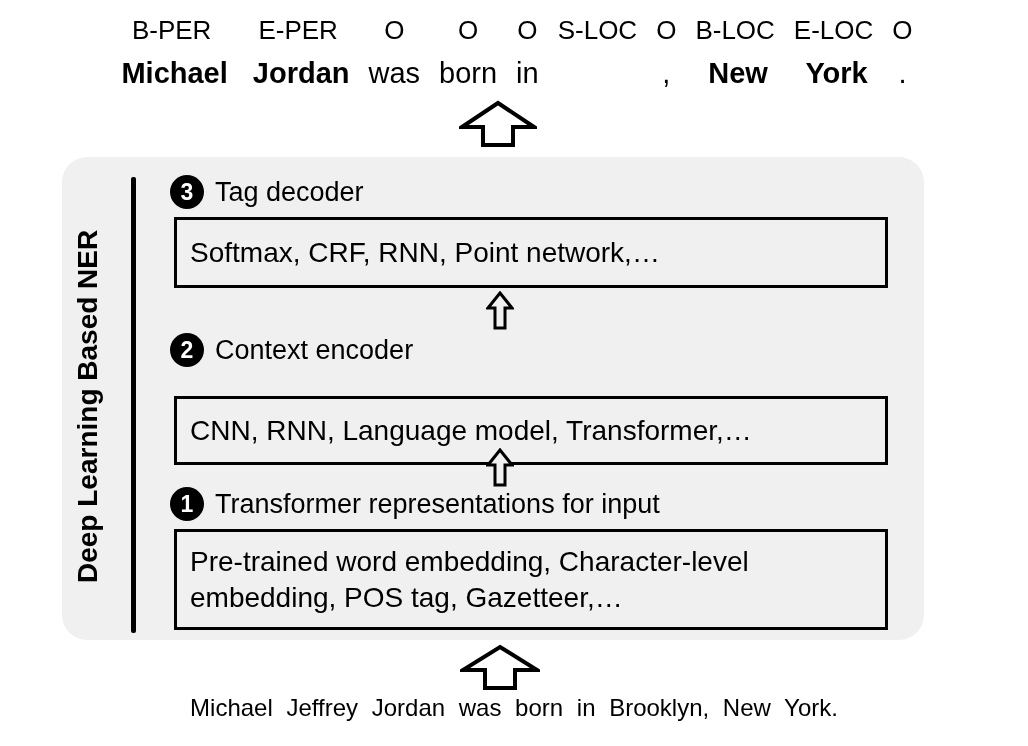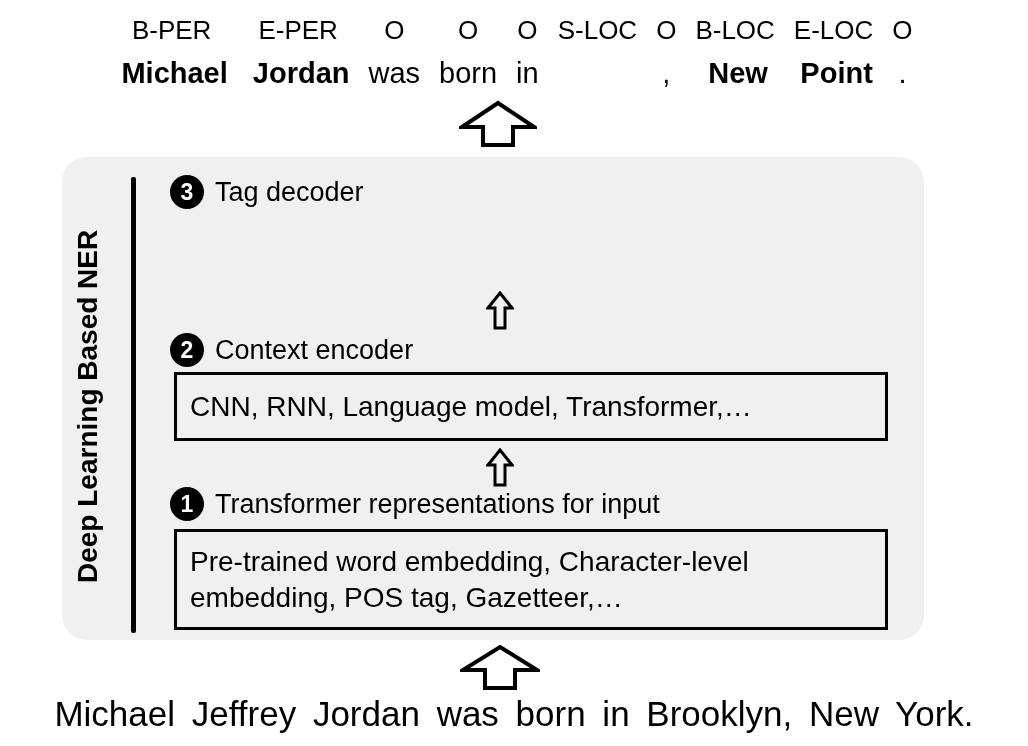--- a/index.html
+++ b/index.html
@@ -53,36 +53,36 @@
   }
   .sec-title{font-size:27px;font-weight:normal;white-space:nowrap;}
 
   .sec-box{
     position:absolute;left:174px;width:714px;
     background:#f0f0f0;border:3px solid #000;box-sizing:border-box;
     display:flex;align-items:center;
     padding:0 13px;font-size:28px;line-height:1.28;
   }
   #box-3{top:217px;height:71px;}
-  #box-2{top:372px;height:69px;}
+  #box-2{top:396px;height:69px;}
   #box-1{top:529px;height:101px;}
 
   #head-3{top:175px;}
   #head-2{top:333px;}
   #head-1{top:487px;}
 
   #arrow-top{left:459px;top:100px;}
   #arrow-mid-1{left:486px;top:291px;}
   #arrow-mid-2{left:486px;top:448px;}
   #arrow-bottom{left:460px;top:644px;}
 
   
   .bottom-sentence{
     position:absolute;left:0;right:0;top:694px;
-    text-align:center;font-size:35px;word-spacing:7px;white-space:nowrap;
+    text-align:center;font-size:24px;word-spacing:7px;white-space:nowrap;
   }
 </style>
 </head>
 <body>
 
 <div class="canvas">
 
   <div class="token-row">
     <div class="token-col">
       <span class="tok-tag">B-PER</span>
@@ -110,21 +110,21 @@
     <div class="token-col">
       <span class="tok-tag">O</span>
       <span class="tok-word">,</span>
     </div>
     <div class="token-col">
       <span class="tok-tag">B-LOC</span>
       <span class="tok-word entity">New</span>
     </div>
     <div class="token-col">
       <span class="tok-tag">E-LOC</span>
-      <span class="tok-word entity">Point</span>
+      <span class="tok-word entity">York</span>
     </div>
     <div class="token-col">
       <span class="tok-tag">O</span>
       <span class="tok-word">.</span>
     </div>
   </div>
 
   <div class="arrow" id="arrow-top">
     <svg width="78" height="48" viewBox="0 0 78 48">
       <polygon points="39,3 75,27 54,27 54,45 24,45 24,27 3,27" fill="#ffffff" stroke="#000" stroke-width="4" stroke-linejoin="miter"></polygon>
@@ -132,20 +132,23 @@
   </div>
 
   <div class="panel"></div>
 
   <div class="side-label">Deep Learning Based NER</div>
   <div class="side-line"></div>
 
   <div class="sec-head" id="head-3">
     <span class="sec-num">3</span>
     <span class="sec-title">Tag decoder</span>
+  </div>
+  <div class="sec-box" id="box-3">
+    <span>Softmax, CRF, RNN, Point network,…</span>
   </div>
 
   <div class="arrow" id="arrow-mid-1">
     <svg width="28" height="39" viewBox="0 0 28 39">
       <polygon points="14,2 26,17 19,17 19,37 9,37 9,17 2,17" fill="#f0f0f0" stroke="#000" stroke-width="3" stroke-linejoin="miter"></polygon>
     </svg>
   </div>
 
   <div class="sec-head" id="head-2">
     <span class="sec-num">2</span>

